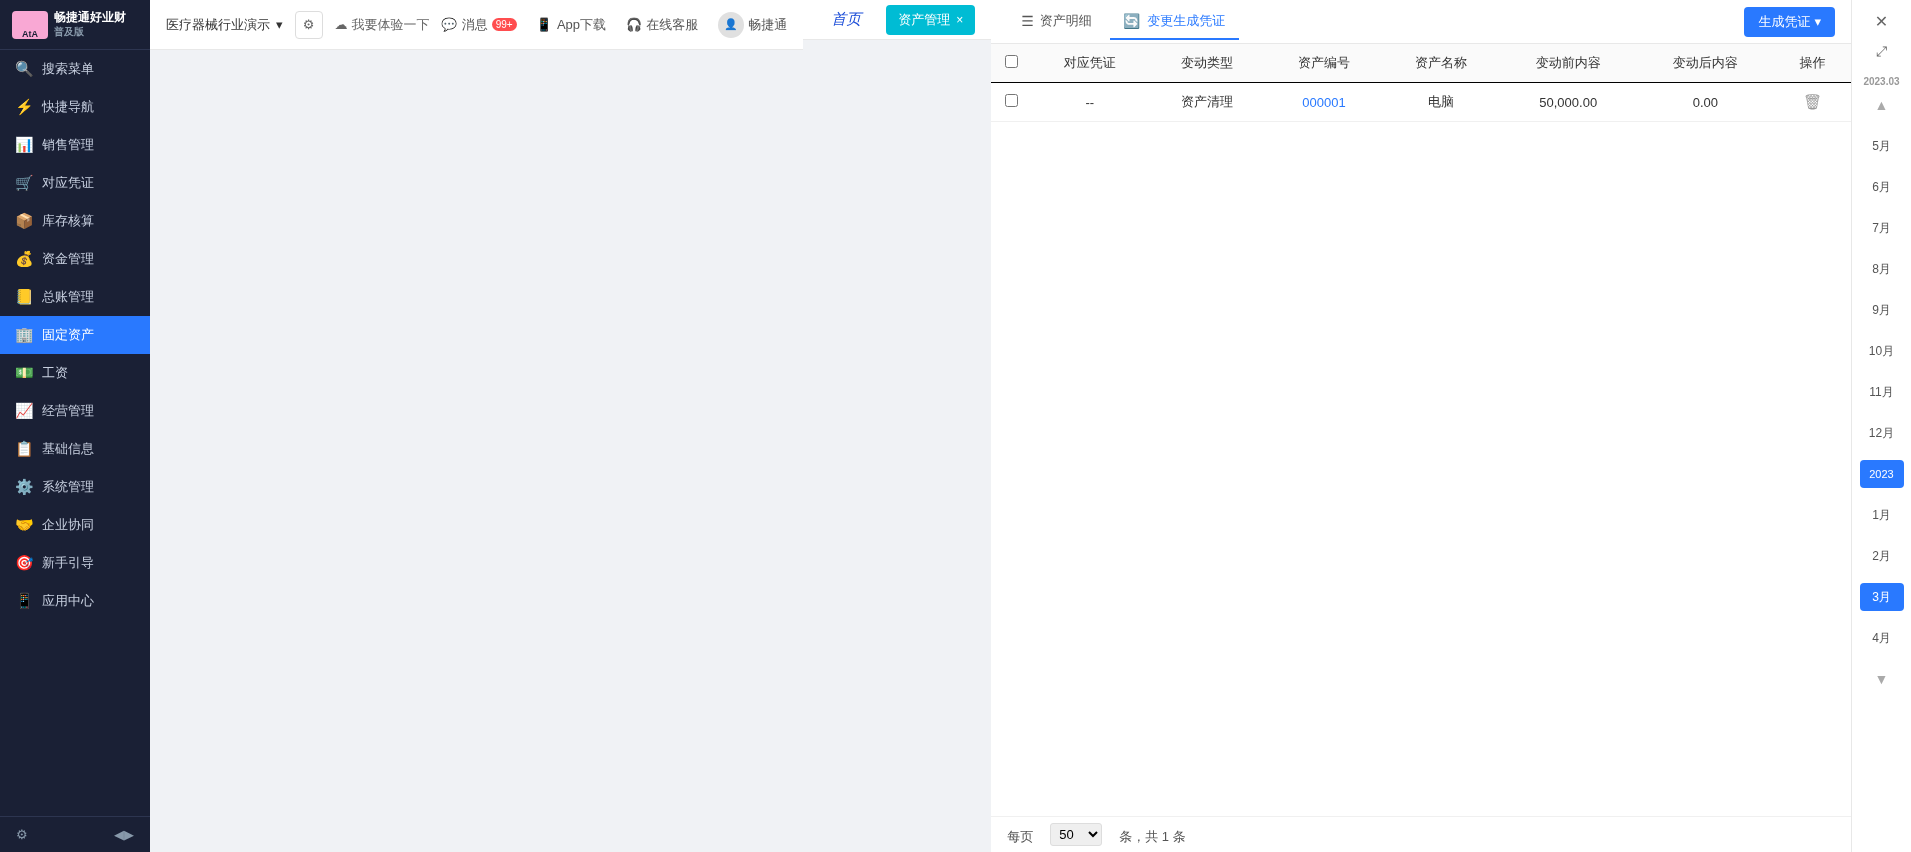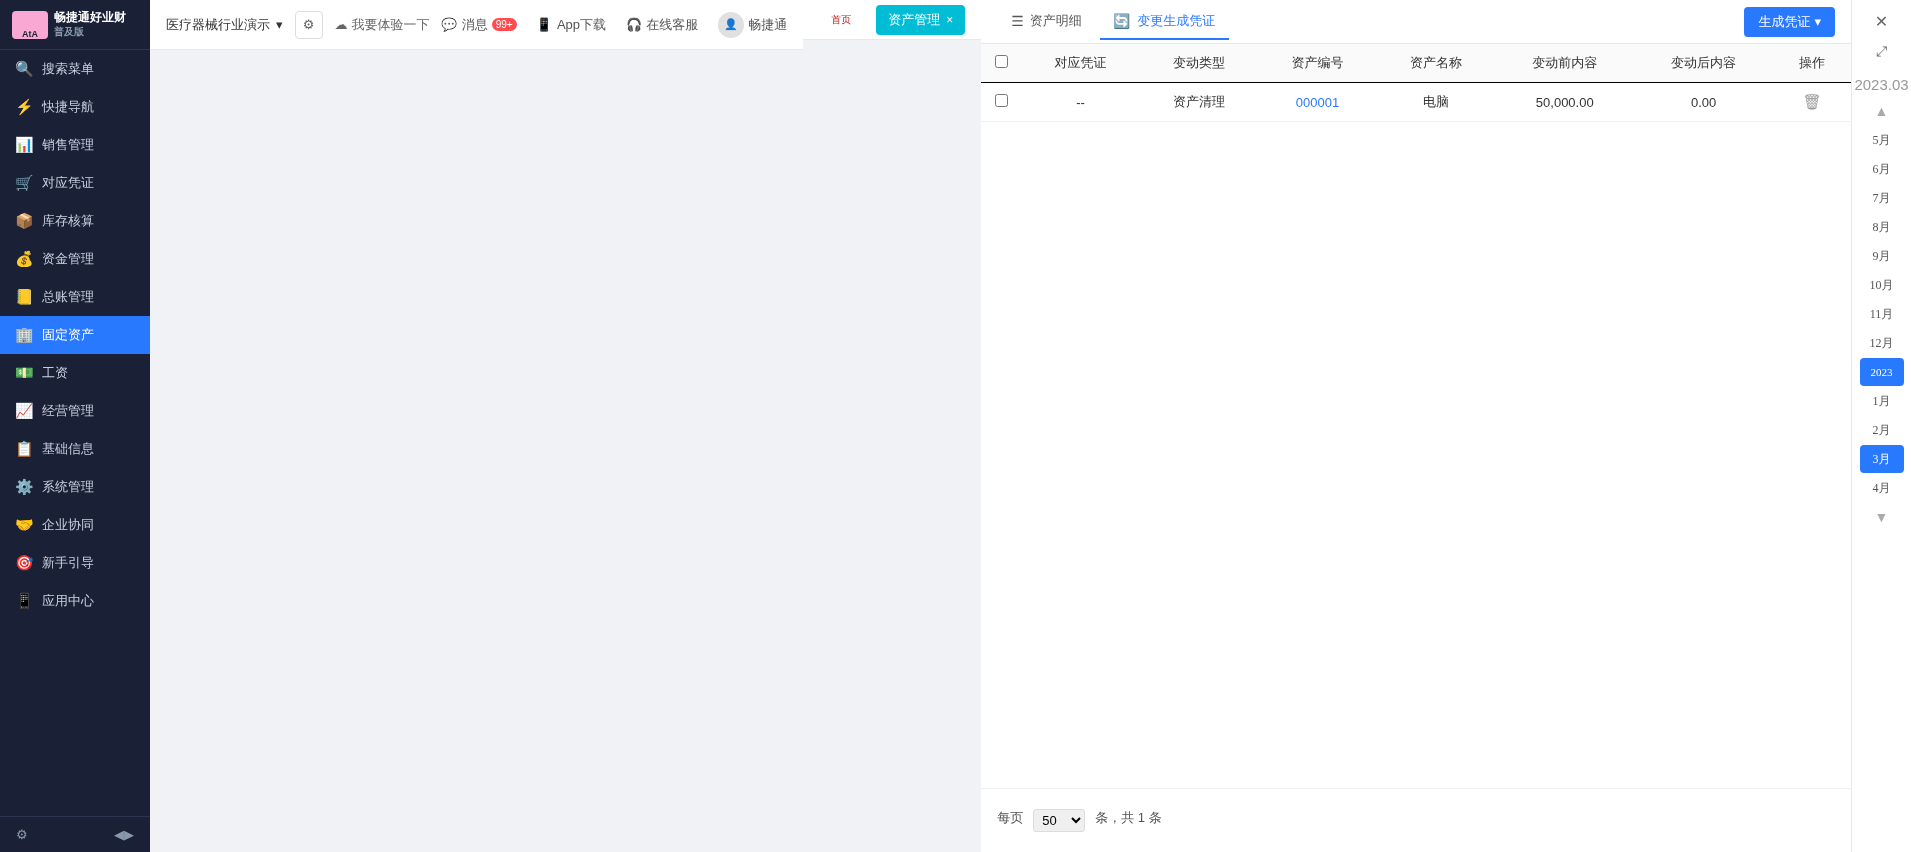--- a/index.html
+++ b/index.html
@@ -133,22 +133,23 @@
       display: flex;
       align-items: center;
       padding: 0 16px;
       border-bottom: 1px solid #e8e8e8;
       height: 40px;
       gap: 4px;
     }
     .tab-home {
       padding: 6px 12px;
       cursor: pointer;
-      color: #b91c1c;
-      font-size: 10px;
+      color: #1d4ed8;
+      font-size: 15px;
+      font-style: italic;
     }
     .tab-active {
       background: #00bcd4;
       color: #fff;
       padding: 6px 12px;
       border-radius: 4px;
       font-size: 13px;
       display: flex; align-items: center; gap: 6px;
       cursor: pointer;
       margin-left: 9px;
@@ -232,24 +233,24 @@
       text-align: center;
       color: #333;
       border-bottom: 1px solid #f0f0f0;
     }
     .checkbox-cell { width: 40px; }
     input[type="checkbox"] { cursor: pointer; }
     .delete-icon { color: #999; cursor: pointer; font-size: 15px; }
 
     
     .pagination {
-      padding: 20px 16px;
-      display: flex;
-      align-items: flex-start;
-      gap: 10px;
+      padding: 6px 16px;
+      display: flex;
+      align-items: flex-end;
+      gap: 17px;
       font-size: 13px;
       color: #555;
       border-top: 1px solid #f0f0f0;
     }
     .page-size-select {
       border: 1px solid #ddd;
       border-radius: 3px;
       padding: 2px 4px;
       font-size: 13px;
     }
@@ -272,39 +273,39 @@
       padding: 4px;
     }
     .panel-expand-btn {
       cursor: pointer;
       color: #666;
       font-size: 14px;
       padding: 4px;
       margin-bottom: 8px;
     }
     .year-label {
-      font-size: 15px;
+      font-size: 10px;
       color: #999;
       margin-top: 4px;
       margin-bottom: 4px;
       writing-mode: horizontal-tb;
       white-space: nowrap;
+      font-weight: bold;
     }
     .month-item {
       width: 44px;
       height: 28px;
       display: flex;
       align-items: center;
       justify-content: center;
       font-size: 12px;
       color: #555;
       cursor: pointer;
       border-radius: 4px;
-      margin: 1px 0;
-      font-family: Liberation Serif, serif;
+      margin: 13px 0;
     }
     .month-item.active {
       background: #2979ff;
       color: #fff;
     }
     .month-item.year-marker {
       background: #2979ff;
       color: #fff;
       font-size: 11px;
     }

